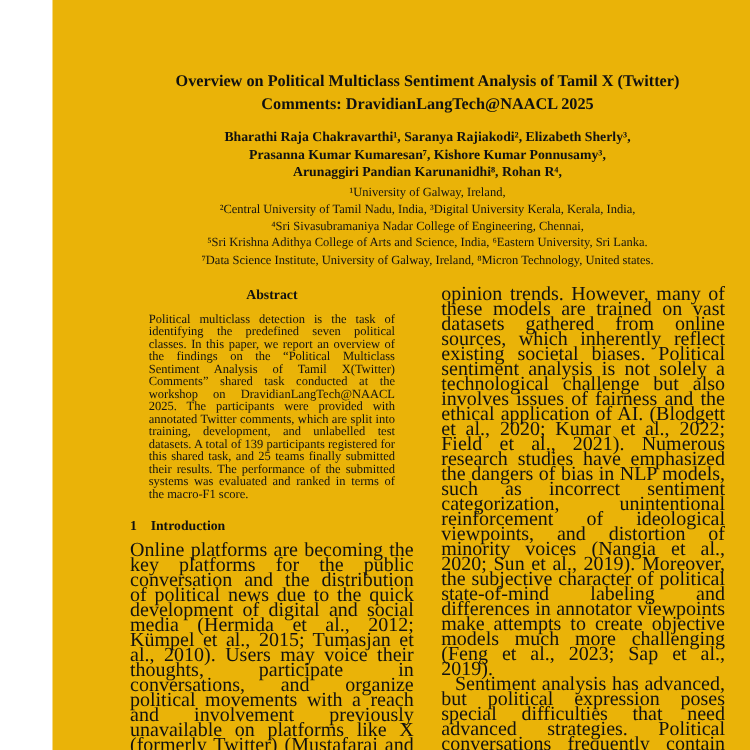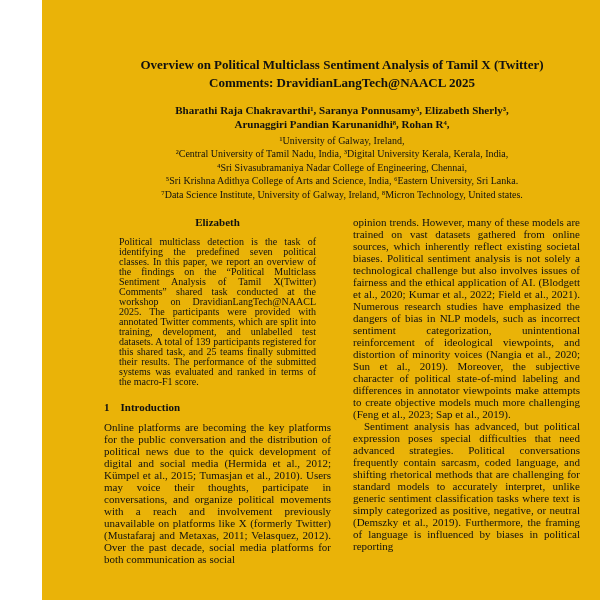--- a/index.html
+++ b/index.html
@@ -71,56 +71,57 @@
   .section-heading {
     font-weight: bold;
     font-size: 11px;
     line-height: 14px;
     margin: 13px 0 7px 0;
   }
   .section-heading .sec-title {
     margin-left: 11px;
   }
   .body-par {
-    font-size: 11px;
+    font-size: 16px;
     line-height: 12px;
     text-align: justify;
     margin: 0;
   }
   .body-par.indented {
     text-indent: 11px;
   }
 </style>
 </head>
 <body>
 
 <div class="page">
 
   <div class="title-block">
     <div class="title-line">Overview on Political Multiclass Sentiment Analysis of Tamil X (Twitter)</div>
     <div class="title-line">Comments: DravidianLangTech@NAACL 2025</div>
   </div>
 
   <div class="authors-block">
-    <div class="author-line">Bharathi Raja Chakravarthi¹, Saranya Ponnusamy³, Elizabeth Sherly³,</div>
+    <div class="author-line">Bharathi Raja Chakravarthi¹, Saranya Rajiakodi², Elizabeth Sherly³,</div>
+    <div class="author-line">Prasanna Kumar Kumaresan⁷, Kishore Kumar Ponnusamy³,</div>
     <div class="author-line">Arunaggiri Pandian Karunanidhi⁸, Rohan R⁴,</div>
   </div>
 
   <div class="affiliations-block">
     <div class="affiliation-line">¹University of Galway, Ireland,</div>
     <div class="affiliation-line">²Central University of Tamil Nadu, India, ³Digital University Kerala, Kerala, India,</div>
     <div class="affiliation-line">⁴Sri Sivasubramaniya Nadar College of Engineering, Chennai,</div>
     <div class="affiliation-line">⁵Sri Krishna Adithya College of Arts and Science, India, ⁶Eastern University, Sri Lanka.</div>
     <div class="affiliation-line">⁷Data Science Institute, University of Galway, Ireland, ⁸Micron Technology, United states.</div>
   </div>
 
   <div class="columns">
 
     <div class="column">
-      <div class="abstract-heading">Elizabeth</div>
+      <div class="abstract-heading">Abstract</div>
       <p class="abstract-text">Political multiclass detection is the task of identifying the predefined seven political classes. In this paper, we report an overview of the findings on the “Political Multiclass Sentiment Analysis of Tamil X(Twitter) Comments” shared task conducted at the workshop on DravidianLangTech@NAACL 2025. The participants were provided with annotated Twitter comments, which are split into training, development, and unlabelled test datasets. A total of 139 participants registered for this shared task, and 25 teams finally submitted their results. The performance of the submitted systems was evaluated and ranked in terms of the macro-F1 score.</p>
 
       <div class="section-heading">
         <span class="sec-number">1</span><span class="sec-title">Introduction</span>
       </div>
       <p class="body-par">Online platforms are becoming the key platforms for the public conversation and the distribution of political news due to the quick development of digital and social media (Hermida et al., 2012; Kümpel et al., 2015; Tumasjan et al., 2010). Users may voice their thoughts, participate in conversations, and organize political movements with a reach and involvement previously unavailable on platforms like X (formerly Twitter) (Mustafaraj and Metaxas, 2011; Velasquez, 2012). Over the past decade, social media platforms for both communication as social</p>
     </div>
 
     <div class="column">
       <p class="body-par">opinion trends. However, many of these models are trained on vast datasets gathered from online sources, which inherently reflect existing societal biases. Political sentiment analysis is not solely a technological challenge but also involves issues of fairness and the ethical application of AI. (Blodgett et al., 2020; Kumar et al., 2022; Field et al., 2021). Numerous research studies have emphasized the dangers of bias in NLP models, such as incorrect sentiment categorization, unintentional reinforcement of ideological viewpoints, and distortion of minority voices (Nangia et al., 2020; Sun et al., 2019). Moreover, the subjective character of political state-of-mind labeling and differences in annotator viewpoints make attempts to create objective models much more challenging (Feng et al., 2023; Sap et al., 2019).</p>

